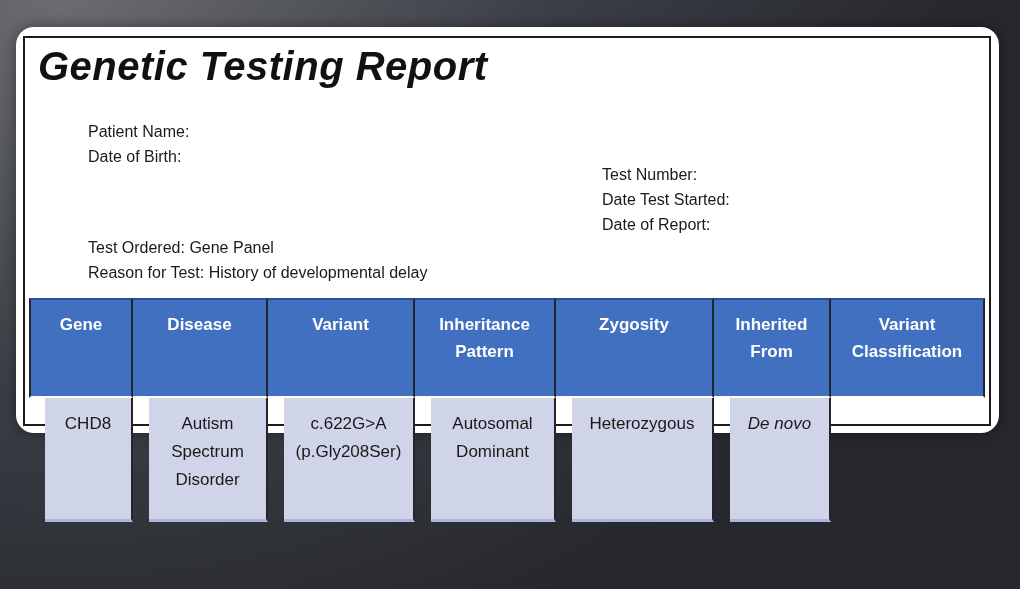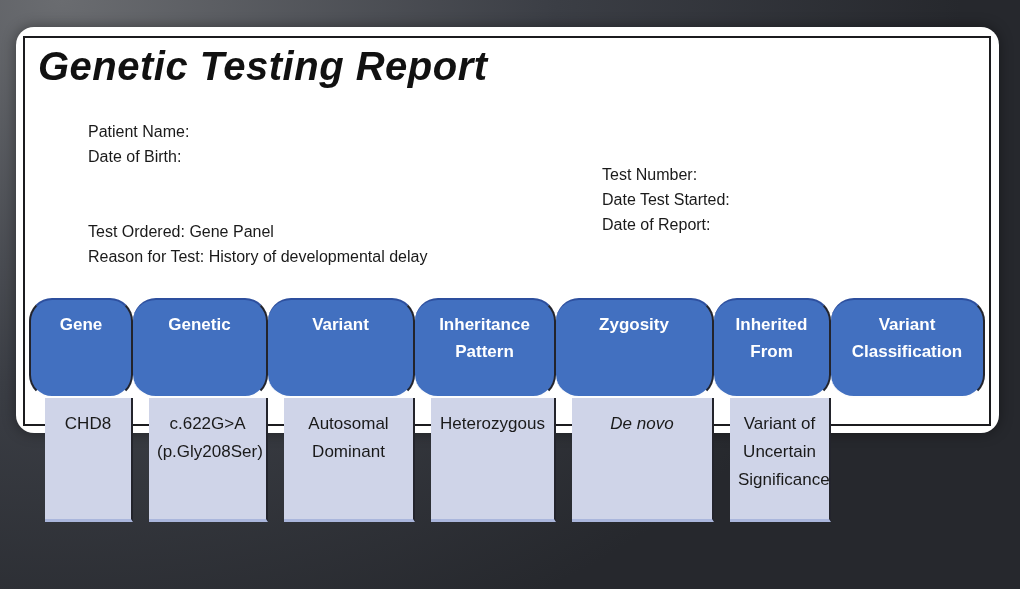--- a/index.html
+++ b/index.html
@@ -27,42 +27,41 @@
     position: absolute; left: 22px; top: 14px;
     font-size: 40px; line-height: 50px;
     font-style: italic; font-weight: 600;
     color: #111; letter-spacing: 0.5px;
     white-space: nowrap;
   }
 
   .info { position: absolute; font-size: 16px; line-height: 25px; color: var(--body_text, #1a1a1a); }
   .info-patient { left: 72px; top: 92px; }
   .info-test   { left: 586px; top: 92px; margin-top: 43px; }
-  .info-order  { left: 72px; top: 192px; }
+  .info-order  { left: 72px; top: 208px; }
 
   .results-table {
     position: absolute; left: 13px; top: 271px;
     width: 956px;
     display: grid;
     grid-template-columns: 104px 135px 147px 141px 158px 117px 154px;
   }
   .th, .td {
     border-right: 2px solid var(--table_line, #23242c);
     text-align: center;
   }
   .th:first-child, .td:first-child { border-left: 2px solid var(--table_line, #23242c); }
   .th {
     background: var(--header_bg, #4270c0);
     color: var(--header_text, #ffffff);
     font-weight: bold; font-size: 17px; line-height: 27px;
     min-height: 100px;
     padding: 11px 4px 0 4px;
     border-top: 2px solid #2d4f9e;
     border-bottom: 2px solid #fdfdfd;
-    border-radius: 23px;
   }
   .td {
     background: var(--row_bg, #cfd4e8);
     color: var(--body_text, #1a1a1a);
     font-size: 17px; line-height: 28px;
     min-height: 124px;
     padding: 12px 8px 0 8px;
     border-bottom: 3px solid #aab6dc;
     margin-left: 16px;
   }
@@ -88,28 +87,28 @@
       <div>Date of Report:</div>
     </div>
 
     <div class="info info-order">
       <div>Test Ordered: Gene Panel</div>
       <div>Reason for Test: History of developmental delay</div>
     </div>
 
     <div class="results-table">
       <div class="th">Gene</div>
-      <div class="th">Genetic</div>
+      <div class="th">Disease</div>
       <div class="th">Variant</div>
       <div class="th">Inheritance Pattern</div>
       <div class="th">Zygosity</div>
       <div class="th">Inherited From</div>
       <div class="th">Variant Classification</div>
 
       <div class="td">CHD8</div>
+      <div class="td">Autism Spectrum Disorder</div>
       <div class="td">c.622G&gt;A (p.Gly208Ser)</div>
       <div class="td">Autosomal Dominant</div>
       <div class="td">Heterozygous</div>
       <div class="td italic">De novo</div>
-      <div class="td">Variant of Uncertain Significance</div>
     </div>
   </div>
 </div>
 
 </body></html>

